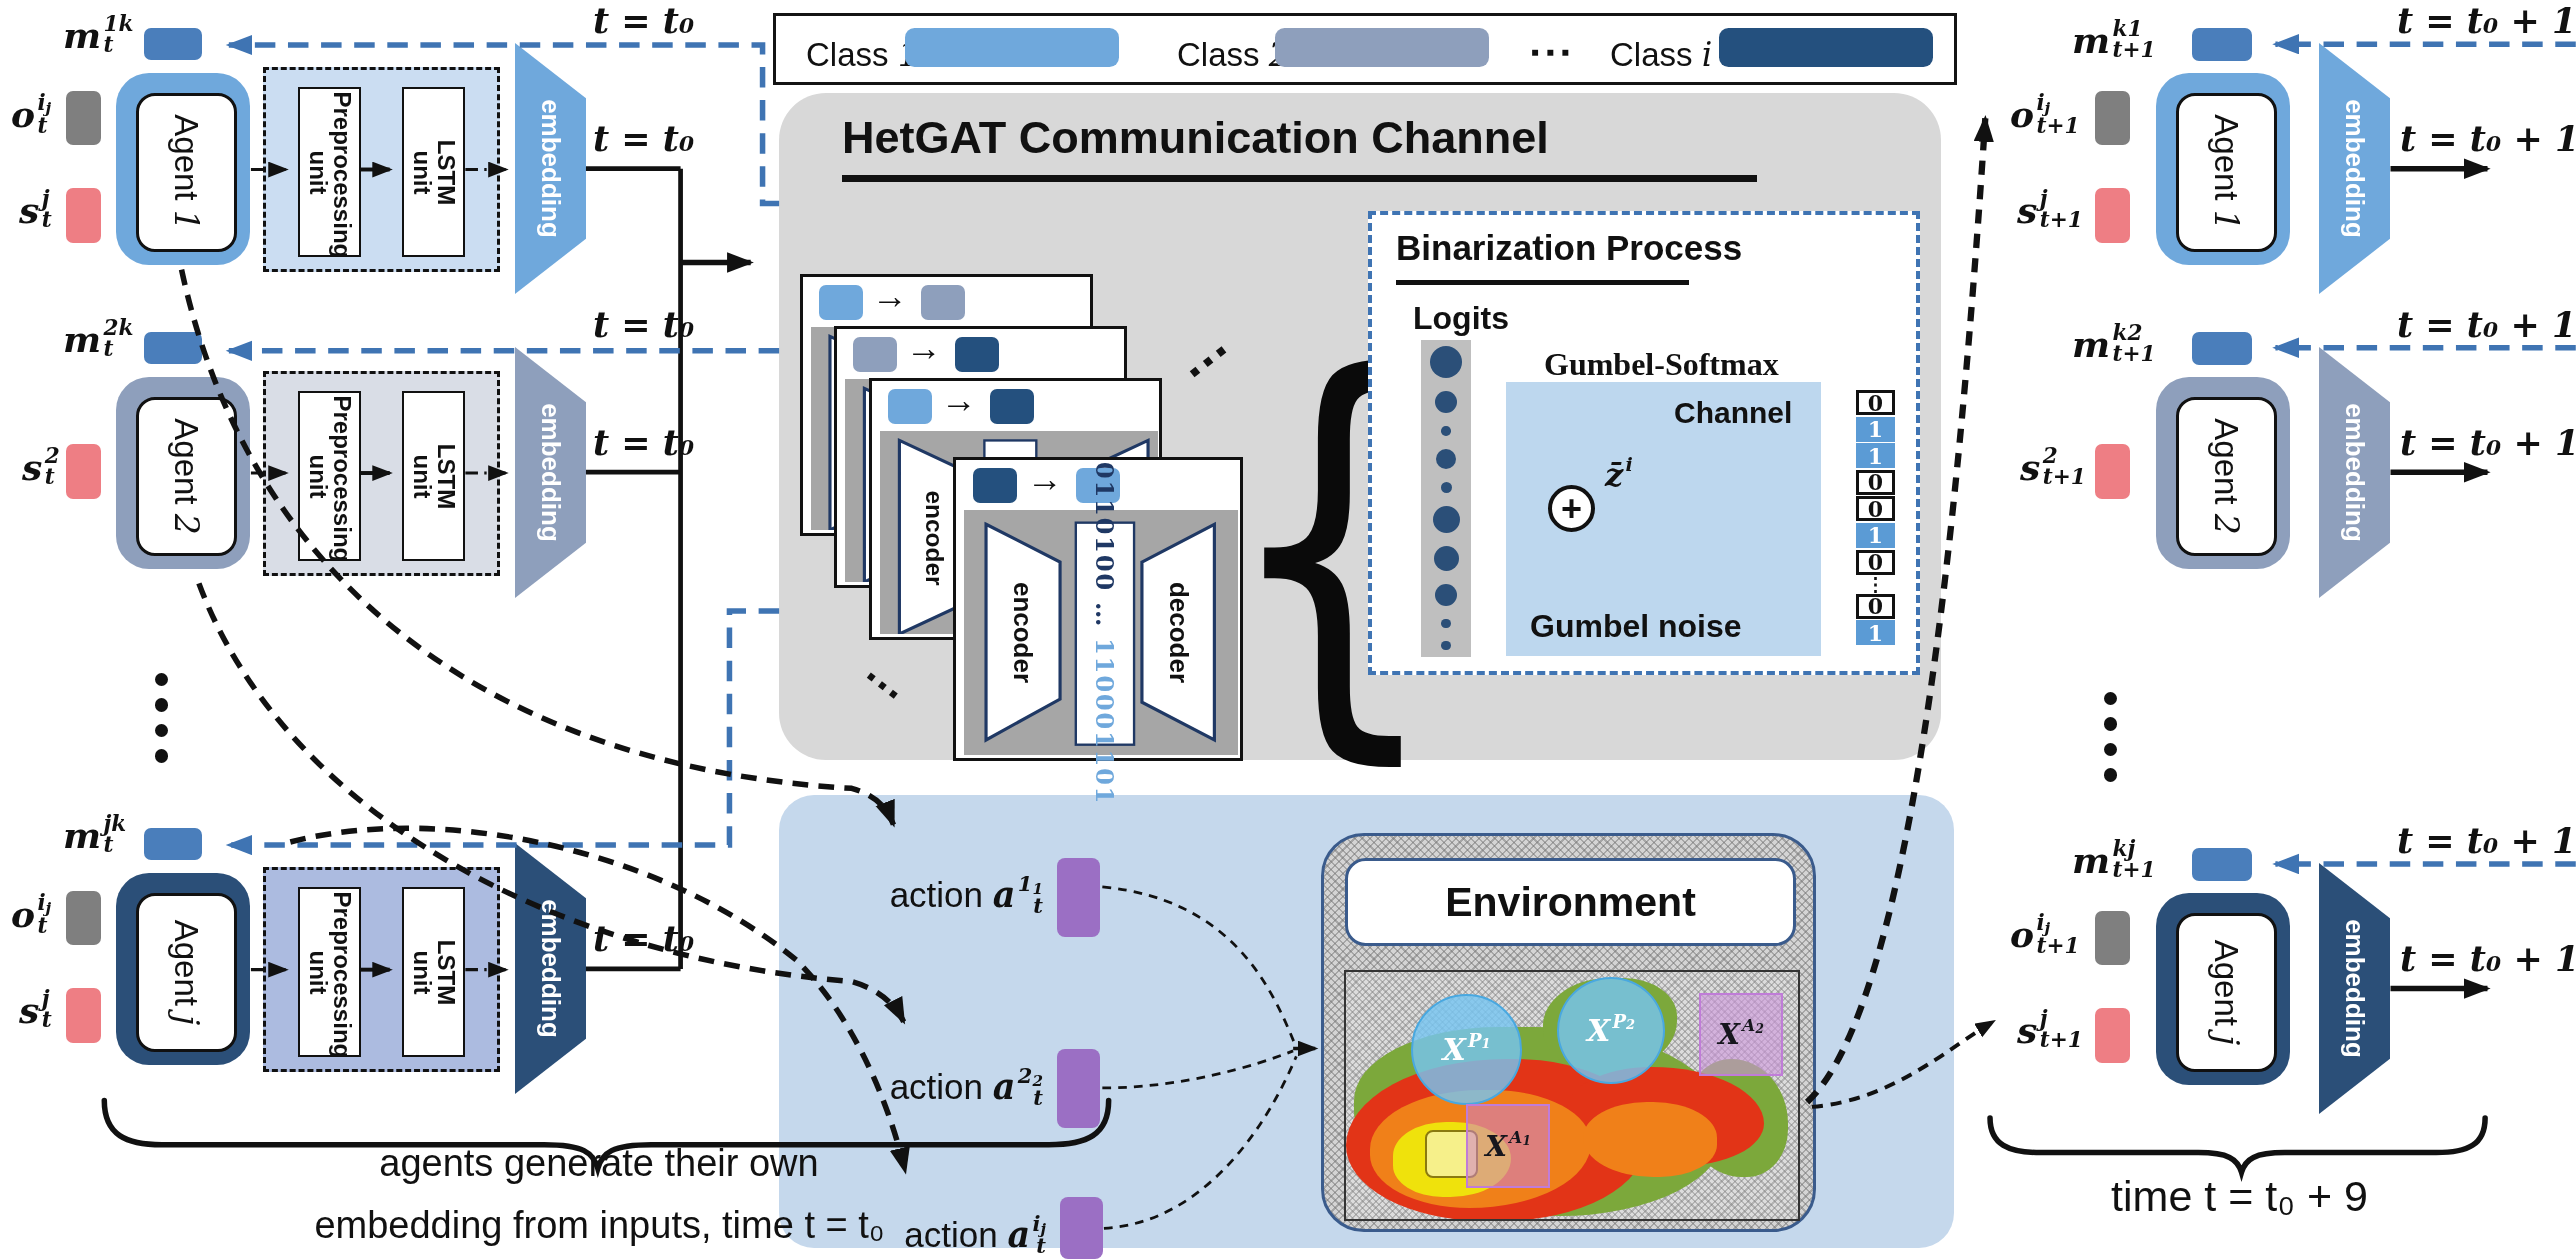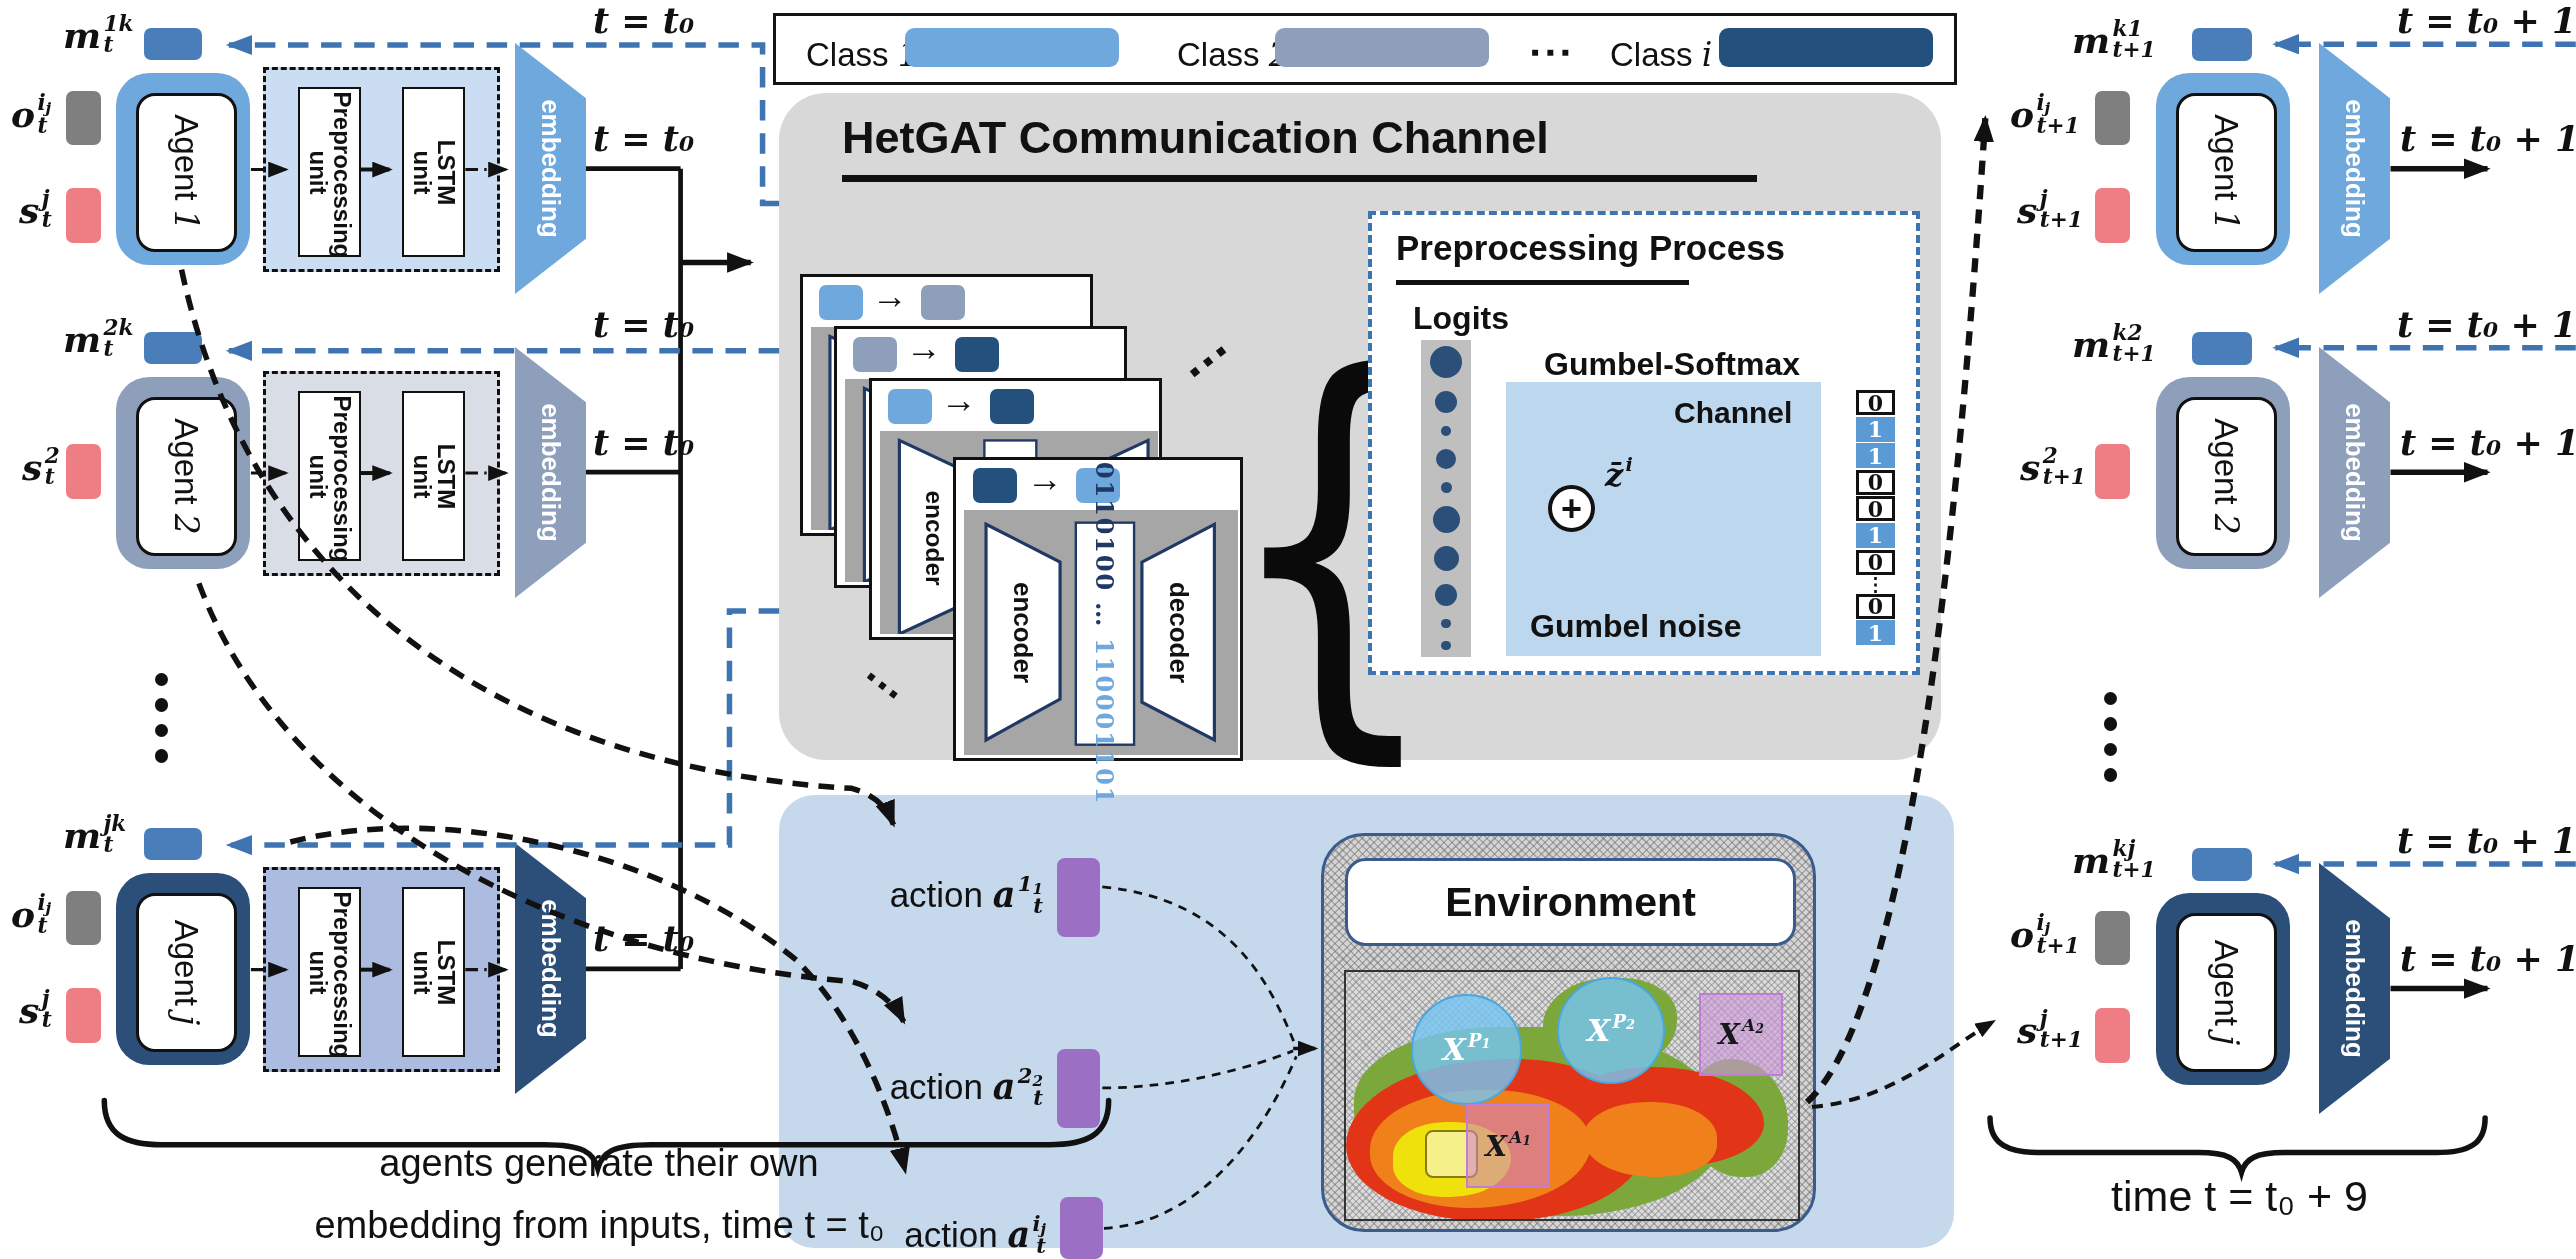--- a/index.html
+++ b/index.html
@@ -62,21 +62,21 @@
   #bin-underline{left:24px;top:65px;width:293px;height:4.7px;background:#111;}
   #logits-label{left:41px;top:85px;font-size:32px;font-weight:bold;}
   #logits-strip{left:49px;top:125px;width:50px;height:317px;background:#BFBFBF;
                 display:flex;flex-direction:column;align-items:center;justify-content:space-around;}
   .ldot{border-radius:50%;}
   .ldot:nth-child(1){width:32px;height:32px;} .ldot:nth-child(2){width:22px;height:22px;}
   .ldot:nth-child(3){width:9.5px;height:9.5px;} .ldot:nth-child(4){width:20.5px;height:20.5px;}
   .ldot:nth-child(5){width:11px;height:11px;} .ldot:nth-child(6){width:27px;height:27px;}
   .ldot:nth-child(7){width:25px;height:25px;} .ldot:nth-child(8){width:22px;height:22px;}
   .ldot:nth-child(9){width:9.5px;height:9.5px;} .ldot:nth-child(10){width:9.5px;height:9.5px;}
-  #gumbel-label{left:172px;top:131px;font-size:32px;font-weight:bold;}
+  #gumbel-label{left:172px;top:131px;font-size:32px;font-weight:bold;font-family:Liberation Serif, serif;}
   #gs-panel{left:134px;top:167px;width:315px;height:274px;background:#BDD7EE;}
   #softmax-label{left:302px;top:181px;font-size:30px;font-weight:bold;}
   #plus-circle{left:176px;top:270px;width:47px;height:47px;border-radius:50%;background:#fff;border:4px solid #111;
                display:flex;align-items:center;justify-content:center;font-size:36px;font-weight:bold;box-sizing:border-box;}
   #zbar-label{left:233px;top:241px;font-size:32px;}
   #sm-ellipse{left:291px;top:240px;width:151px;height:123px;border-radius:50%;background:#fff;border:4px solid #111;
               box-sizing:border-box;display:flex;align-items:center;justify-content:center;}
   .frac{display:flex;flex-direction:column;align-items:center;font-family:"DejaVu Serif",serif;font-weight:bold;}
   .frac .num{font-size:27px;font-style:italic;}
   .frac .fbar{width:93px;height:3.2px;background:#111;margin:2.4px 0;}
@@ -215,21 +215,21 @@
           <span class="vtext" style="font-size:26px;font-weight:bold;">decoder</span>
         </div>
     </div>
   </div>
 
   <div class="diag-dots abs" style="left:1173px;top:319px;transform:rotate(-38deg);">…</div>
   <div class="diag-dots abs" style="left:867px;top:653px;transform:rotate(38deg);font-size:44px;">…</div>
   <div id="big-brace" class="abs">{</div>
 
   <div id="binbox" class="abs">
-    <div id="bin-title" class="abs">Preprocessing Process</div>
+    <div id="bin-title" class="abs">Binarization Process</div>
     <div id="bin-underline" class="abs"></div>
     <div id="logits-label" class="abs">Logits</div>
     <div id="logits-strip" class="abs">
       <span class="ldot" style="background:#2B4F78;"></span>
       <span class="ldot" style="background:#2B4F78;"></span>
       <span class="ldot" style="background:#2B4F78;"></span>
       <span class="ldot" style="background:#2B4F78;"></span>
       <span class="ldot" style="background:#2B4F78;"></span>
       <span class="ldot" style="background:#2B4F78;"></span>
       <span class="ldot" style="background:#2B4F78;"></span>

